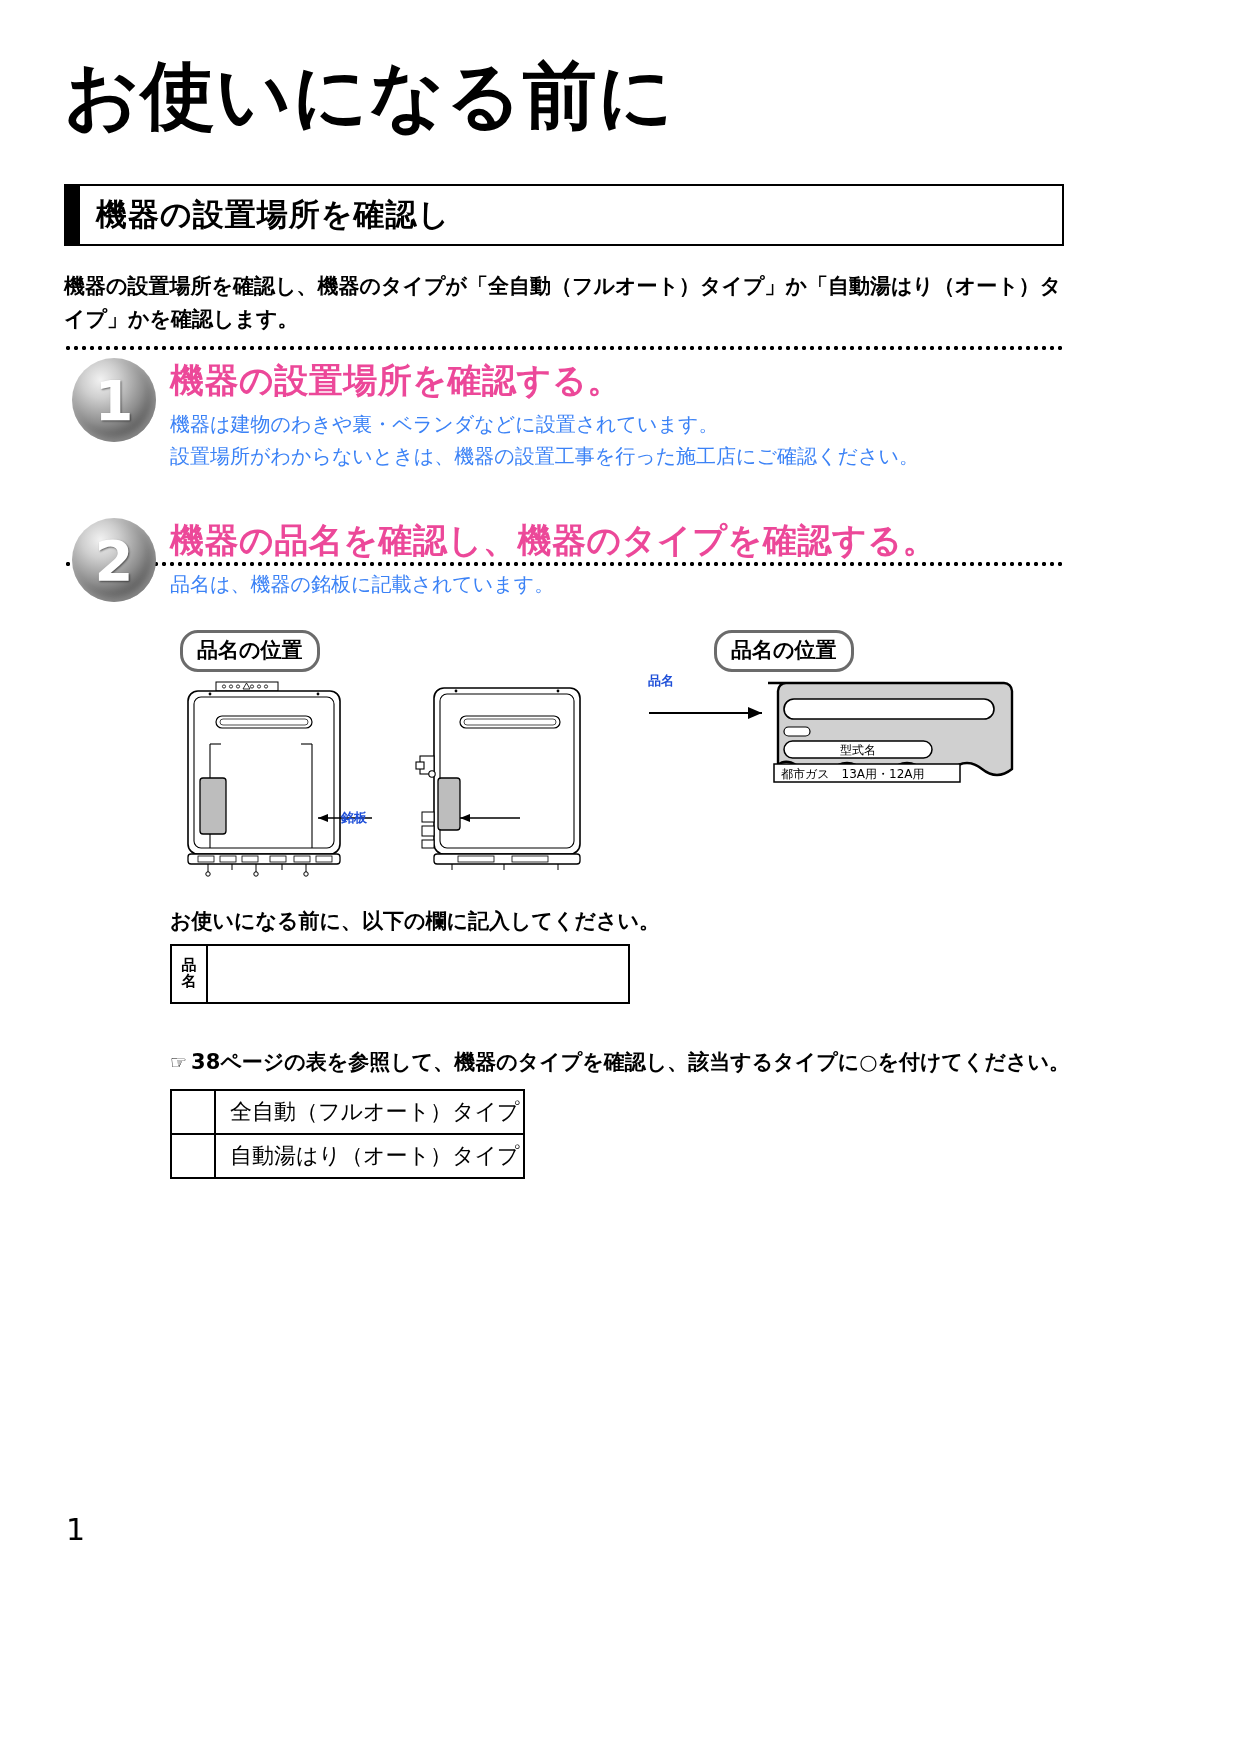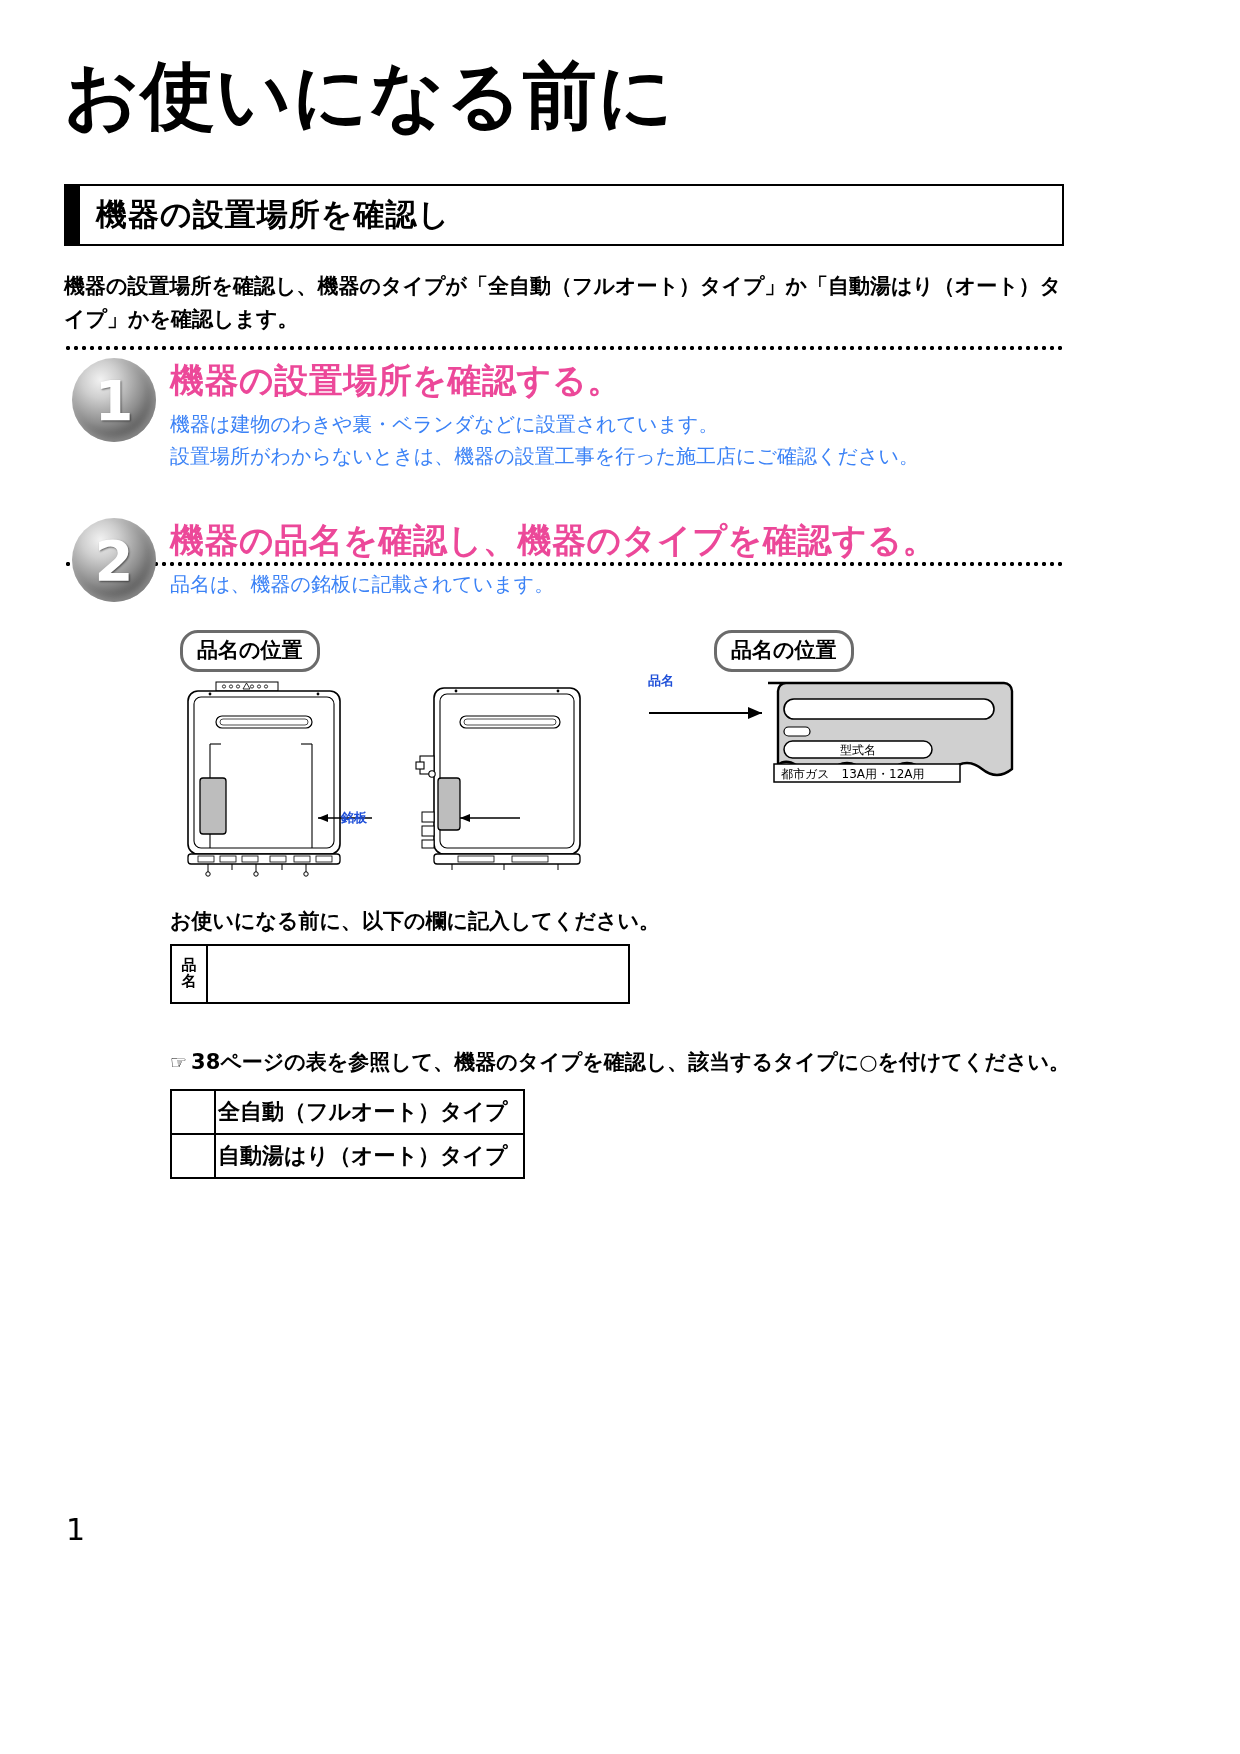--- a/index.html
+++ b/index.html
@@ -149,22 +149,22 @@
   }
   .type-row {
     display: flex; height: 44px;
     border-bottom: 2px solid #000;
   }
   .type-check {
     width: 44px; border-right: 2px solid #000;
   }
   .type-name {
     flex: 1; display: flex; align-items: center;
-    padding-left: 2px;
-    font-size: 22px; font-weight: 700; color: #000;
+    padding-left: 14px;
+    font-size: 22px; font-weight: 400; color: #000;
   }
 
   
   .page-num {
     position: absolute; left: 66px; top: 1512px;
     font-size: 30px; font-weight: 400; color: #000;
   }
 </style>
 </head>
 <body>

